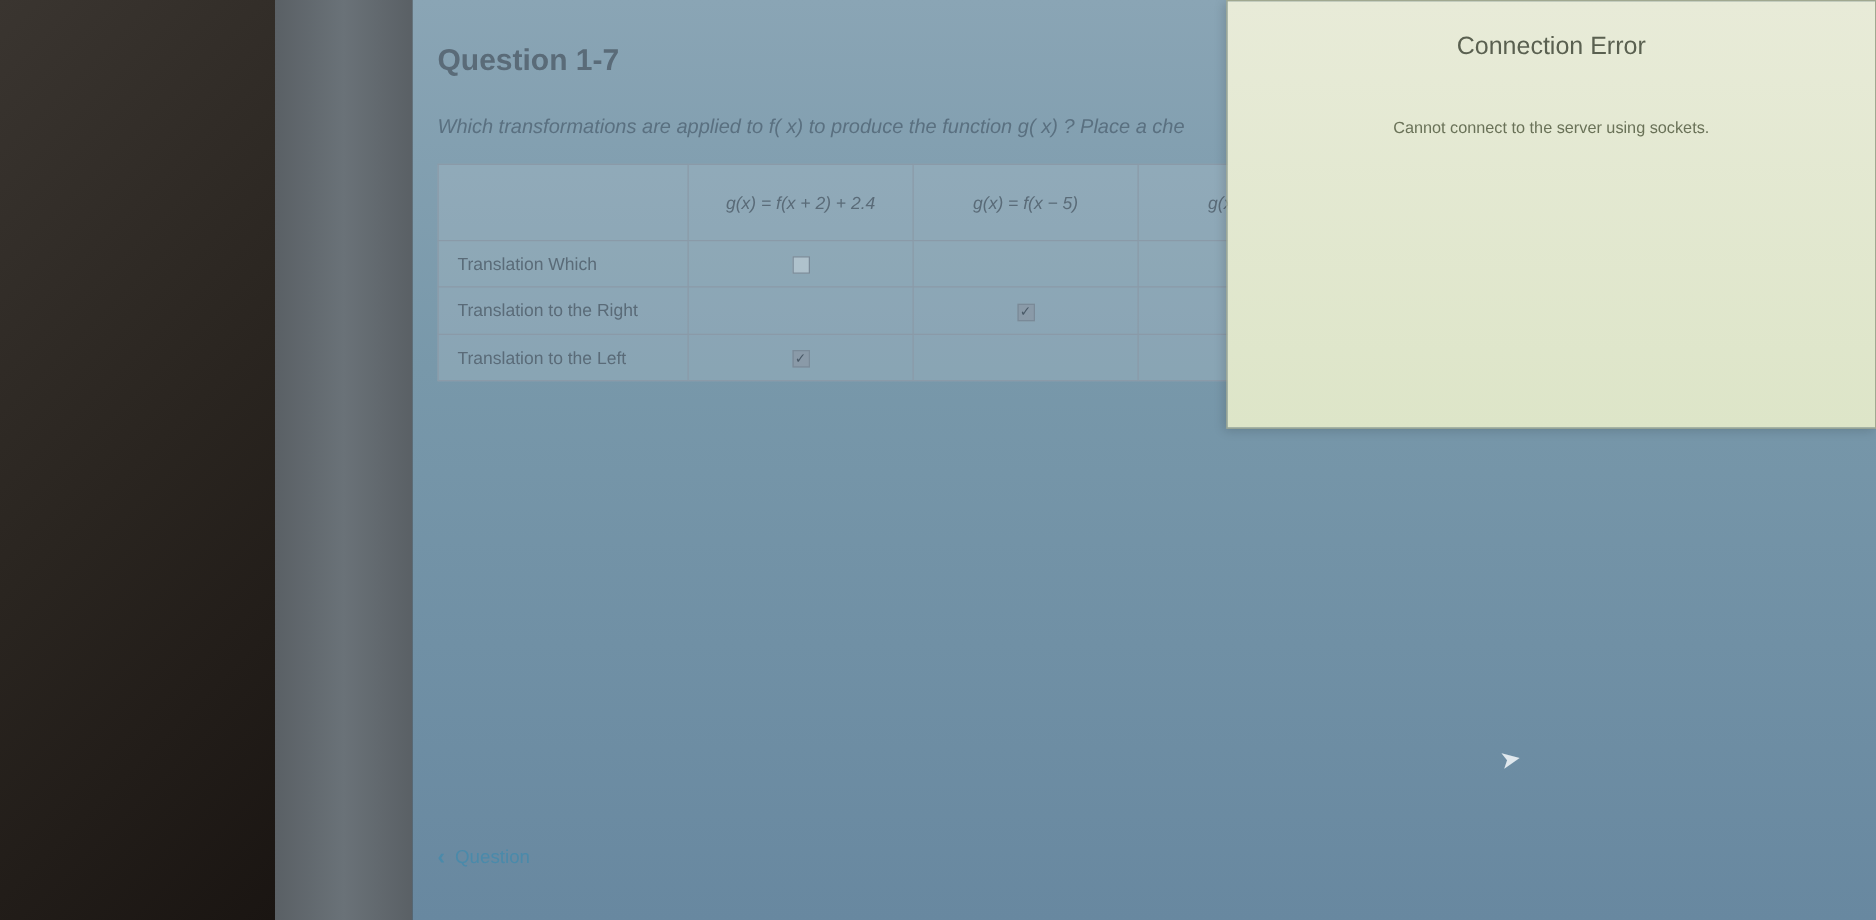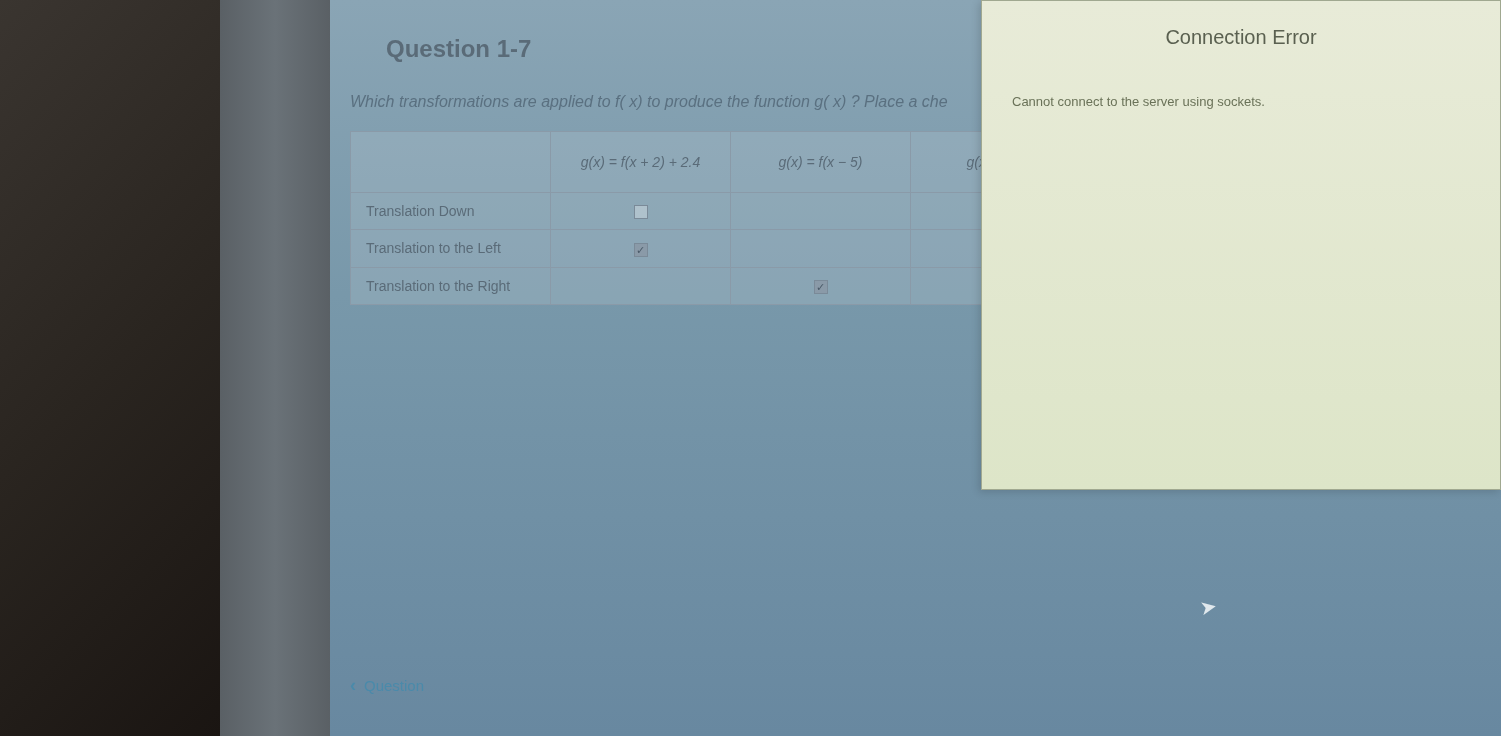--- a/index.html
+++ b/index.html
@@ -38,21 +38,20 @@
       right: 0;
       bottom: 0;
       background: linear-gradient(180deg, #8aa5b5 0%, #7898aa 40%, #6888a0 100%);
       padding: 35px 20px 20px 20px;
     }
     .question-header {
       font-size: 24px;
       font-weight: bold;
       color: #5a6b78;
       margin-bottom: 30px;
-      margin-left: 36px;
     }
     .question-text {
       font-size: 16px;
       color: #5a7080;
       font-style: italic;
     }
     .question-text .math-var {
       font-style: italic;
     }
     .transform-table {
@@ -112,36 +111,36 @@
     }
     .chevron-left {
       font-size: 18px;
       font-weight: bold;
     }
     .error-popup {
       position: absolute;
       right: 0;
       top: 0;
       width: 520px;
-      height: 490px;
+      height: 343px;
       background: linear-gradient(180deg, #e8ebd8 0%, #dde5c8 100%);
       border: 1px solid #a0a890;
       padding: 25px 30px;
       box-shadow: -2px 2px 8px rgba(0,0,0,0.15);
     }
     .error-title {
       font-size: 20px;
       color: #5a6050;
       text-align: center;
       margin-bottom: 45px;
     }
     .error-message {
       font-size: 13px;
       color: #6a7258;
-      text-align: left;
+      text-align: center;
     }
     .cursor {
       position: absolute;
       left: 870px;
       top: 595px;
       color: #e0e8ed;
       font-size: 20px;
       transform: rotate(-10deg);
       pointer-events: none;
     }
@@ -166,35 +165,35 @@
 
   <table class="transform-table">
     <tbody>
         <tr>
       <th></th>
       <th>g(x) = f(x + 2) + 2.4</th>
       <th>g(x) = f(x − 5)</th>
       <th>g(x) = 4f(x)</th>
     </tr>
     <tr>
-      <td class="row-label">Translation Down</td>
+      <td class="row-label">Translation Which</td>
       <td class="cell"><span class="checkbox"></span></td>
       <td class="cell"></td>
       <td class="cell"><span class="checkbox checked"></span></td>
+    </tr>
+    <tr>
+      <td class="row-label">Translation to the Right</td>
+      <td class="cell"></td>
+      <td class="cell"><span class="checkbox checked"></span></td>
+      <td class="cell"></td>
     </tr>
     <tr>
       <td class="row-label">Translation to the Left</td>
       <td class="cell"><span class="checkbox checked"></span></td>
       <td class="cell"></td>
-      <td class="cell"></td>
-    </tr>
-    <tr>
-      <td class="row-label">Translation to the Right</td>
-      <td class="cell"></td>
-      <td class="cell"><span class="checkbox checked"></span></td>
       <td class="cell"></td>
     </tr>
   </tbody>
     </table>
 
   <div class="previous-btn">
     <span class="chevron-left">‹</span>
     <span>Question</span>
   </div>
 

